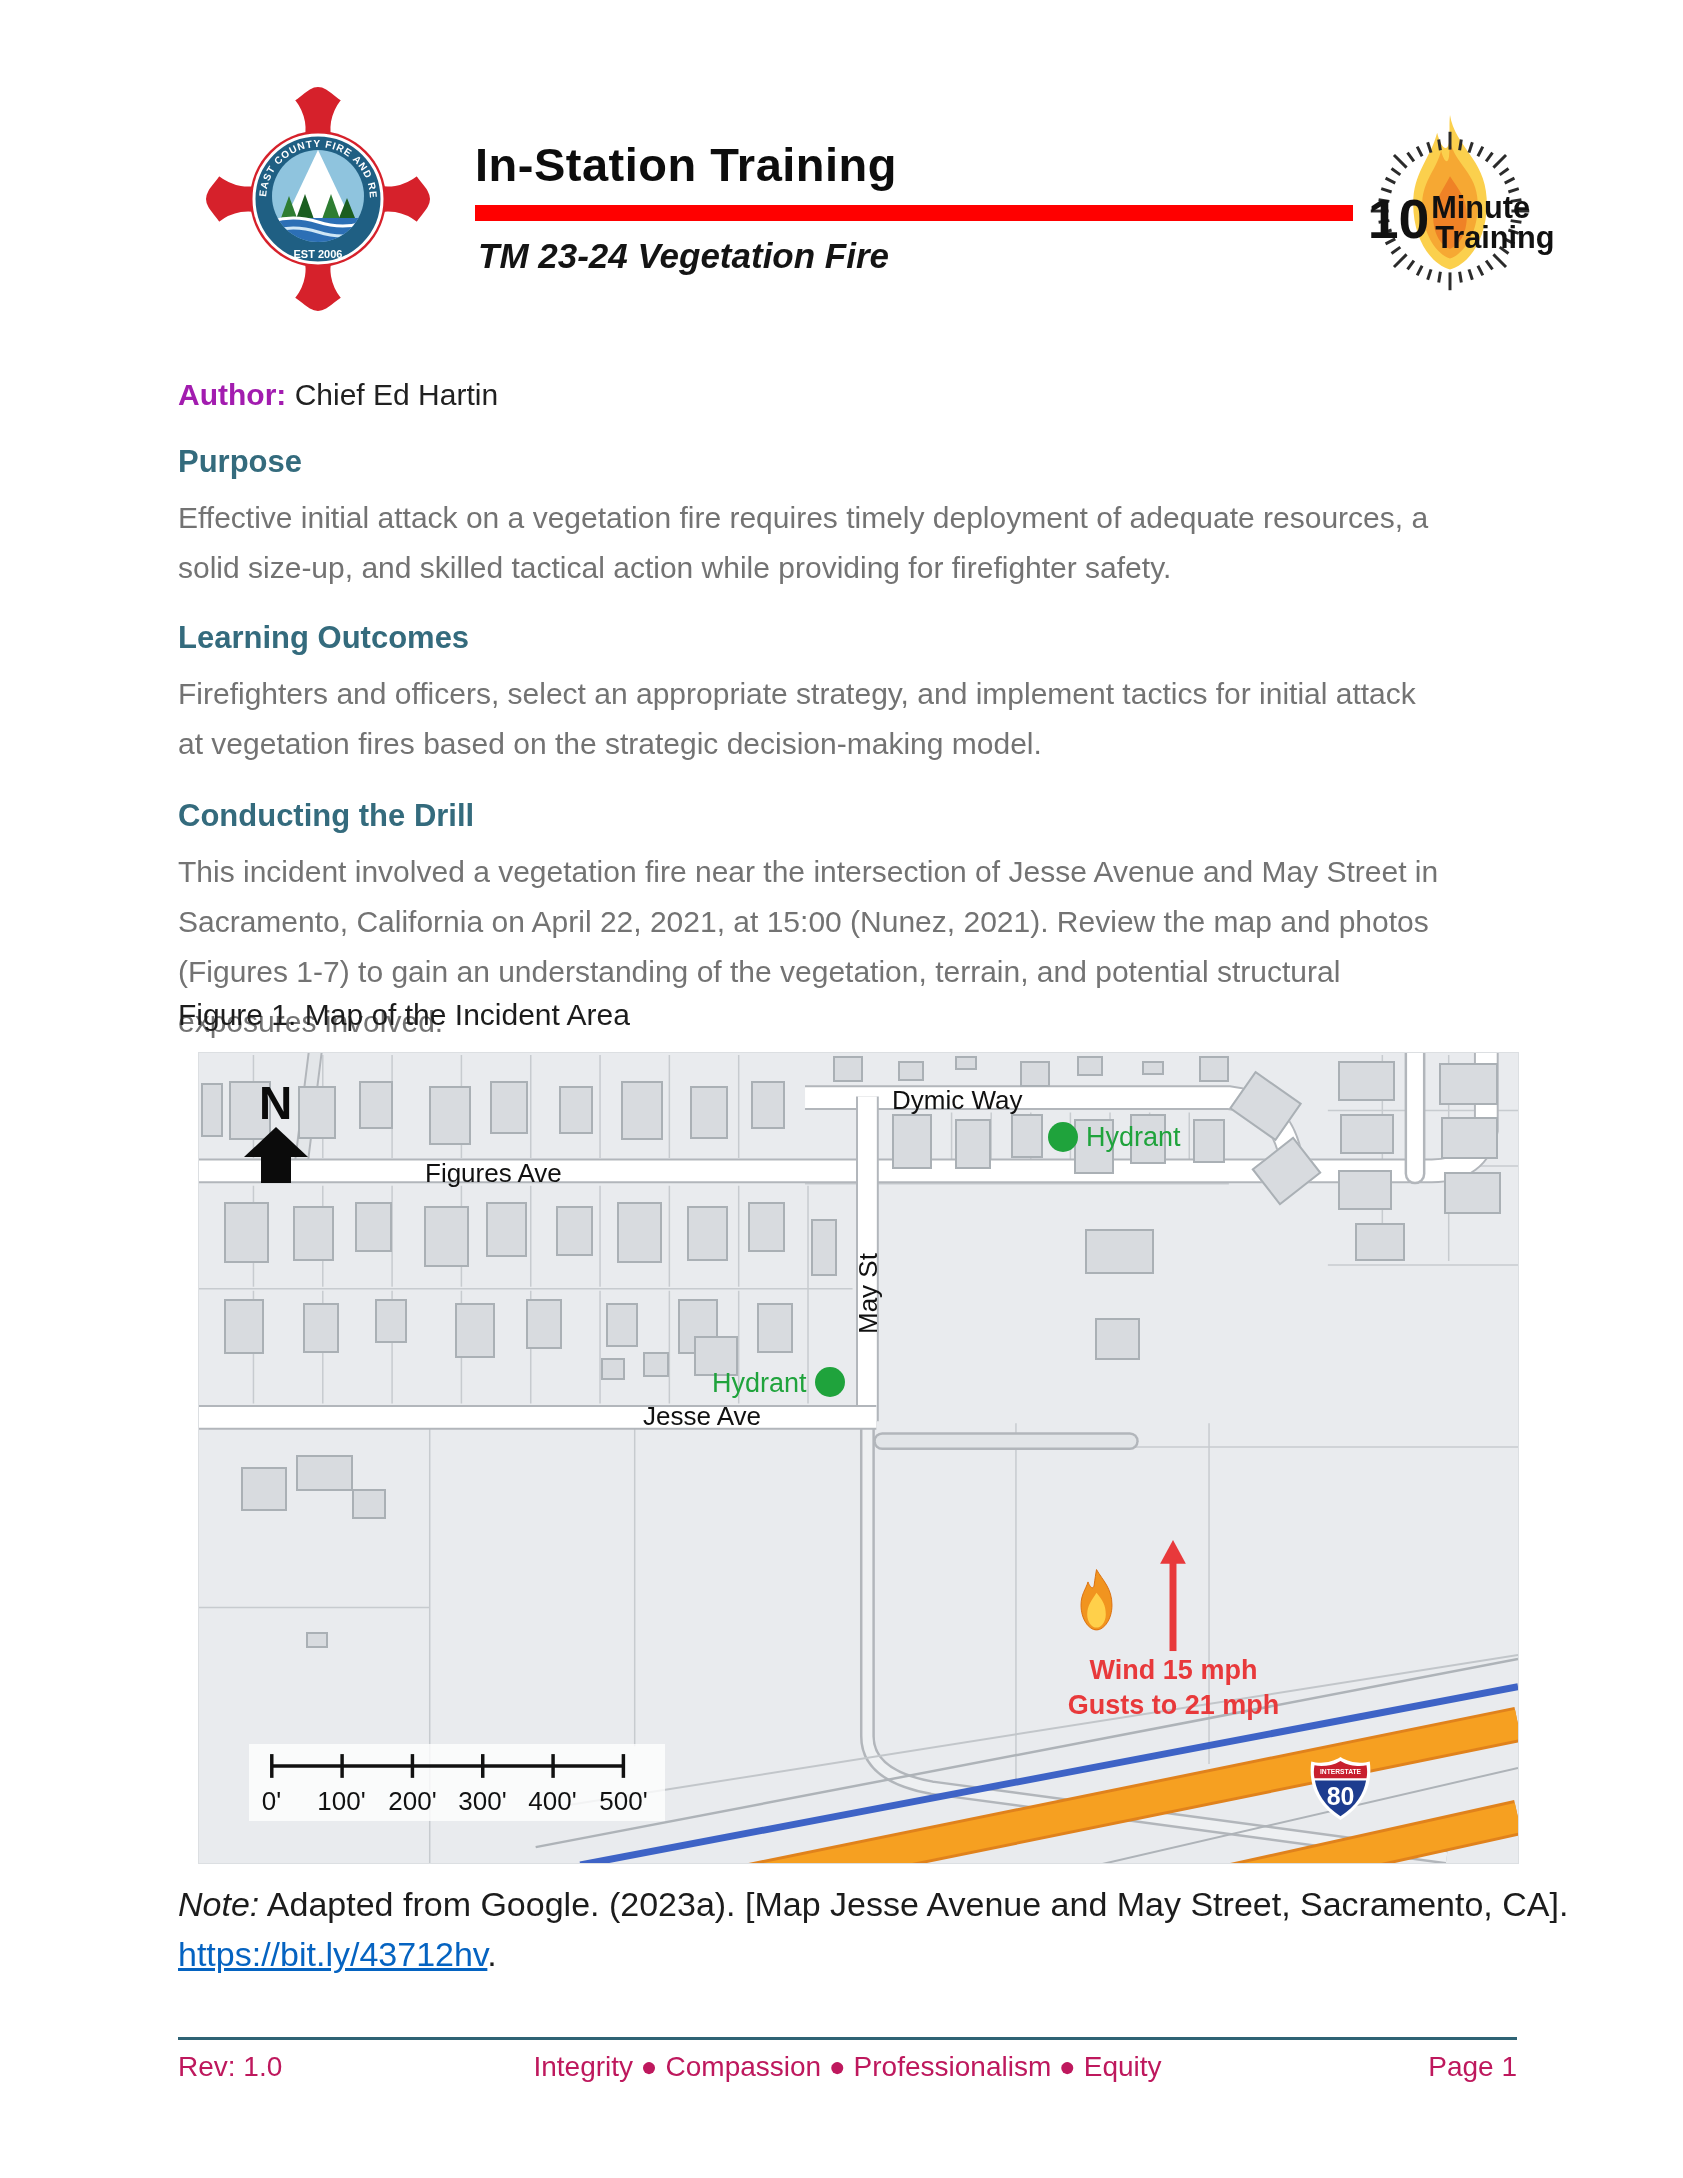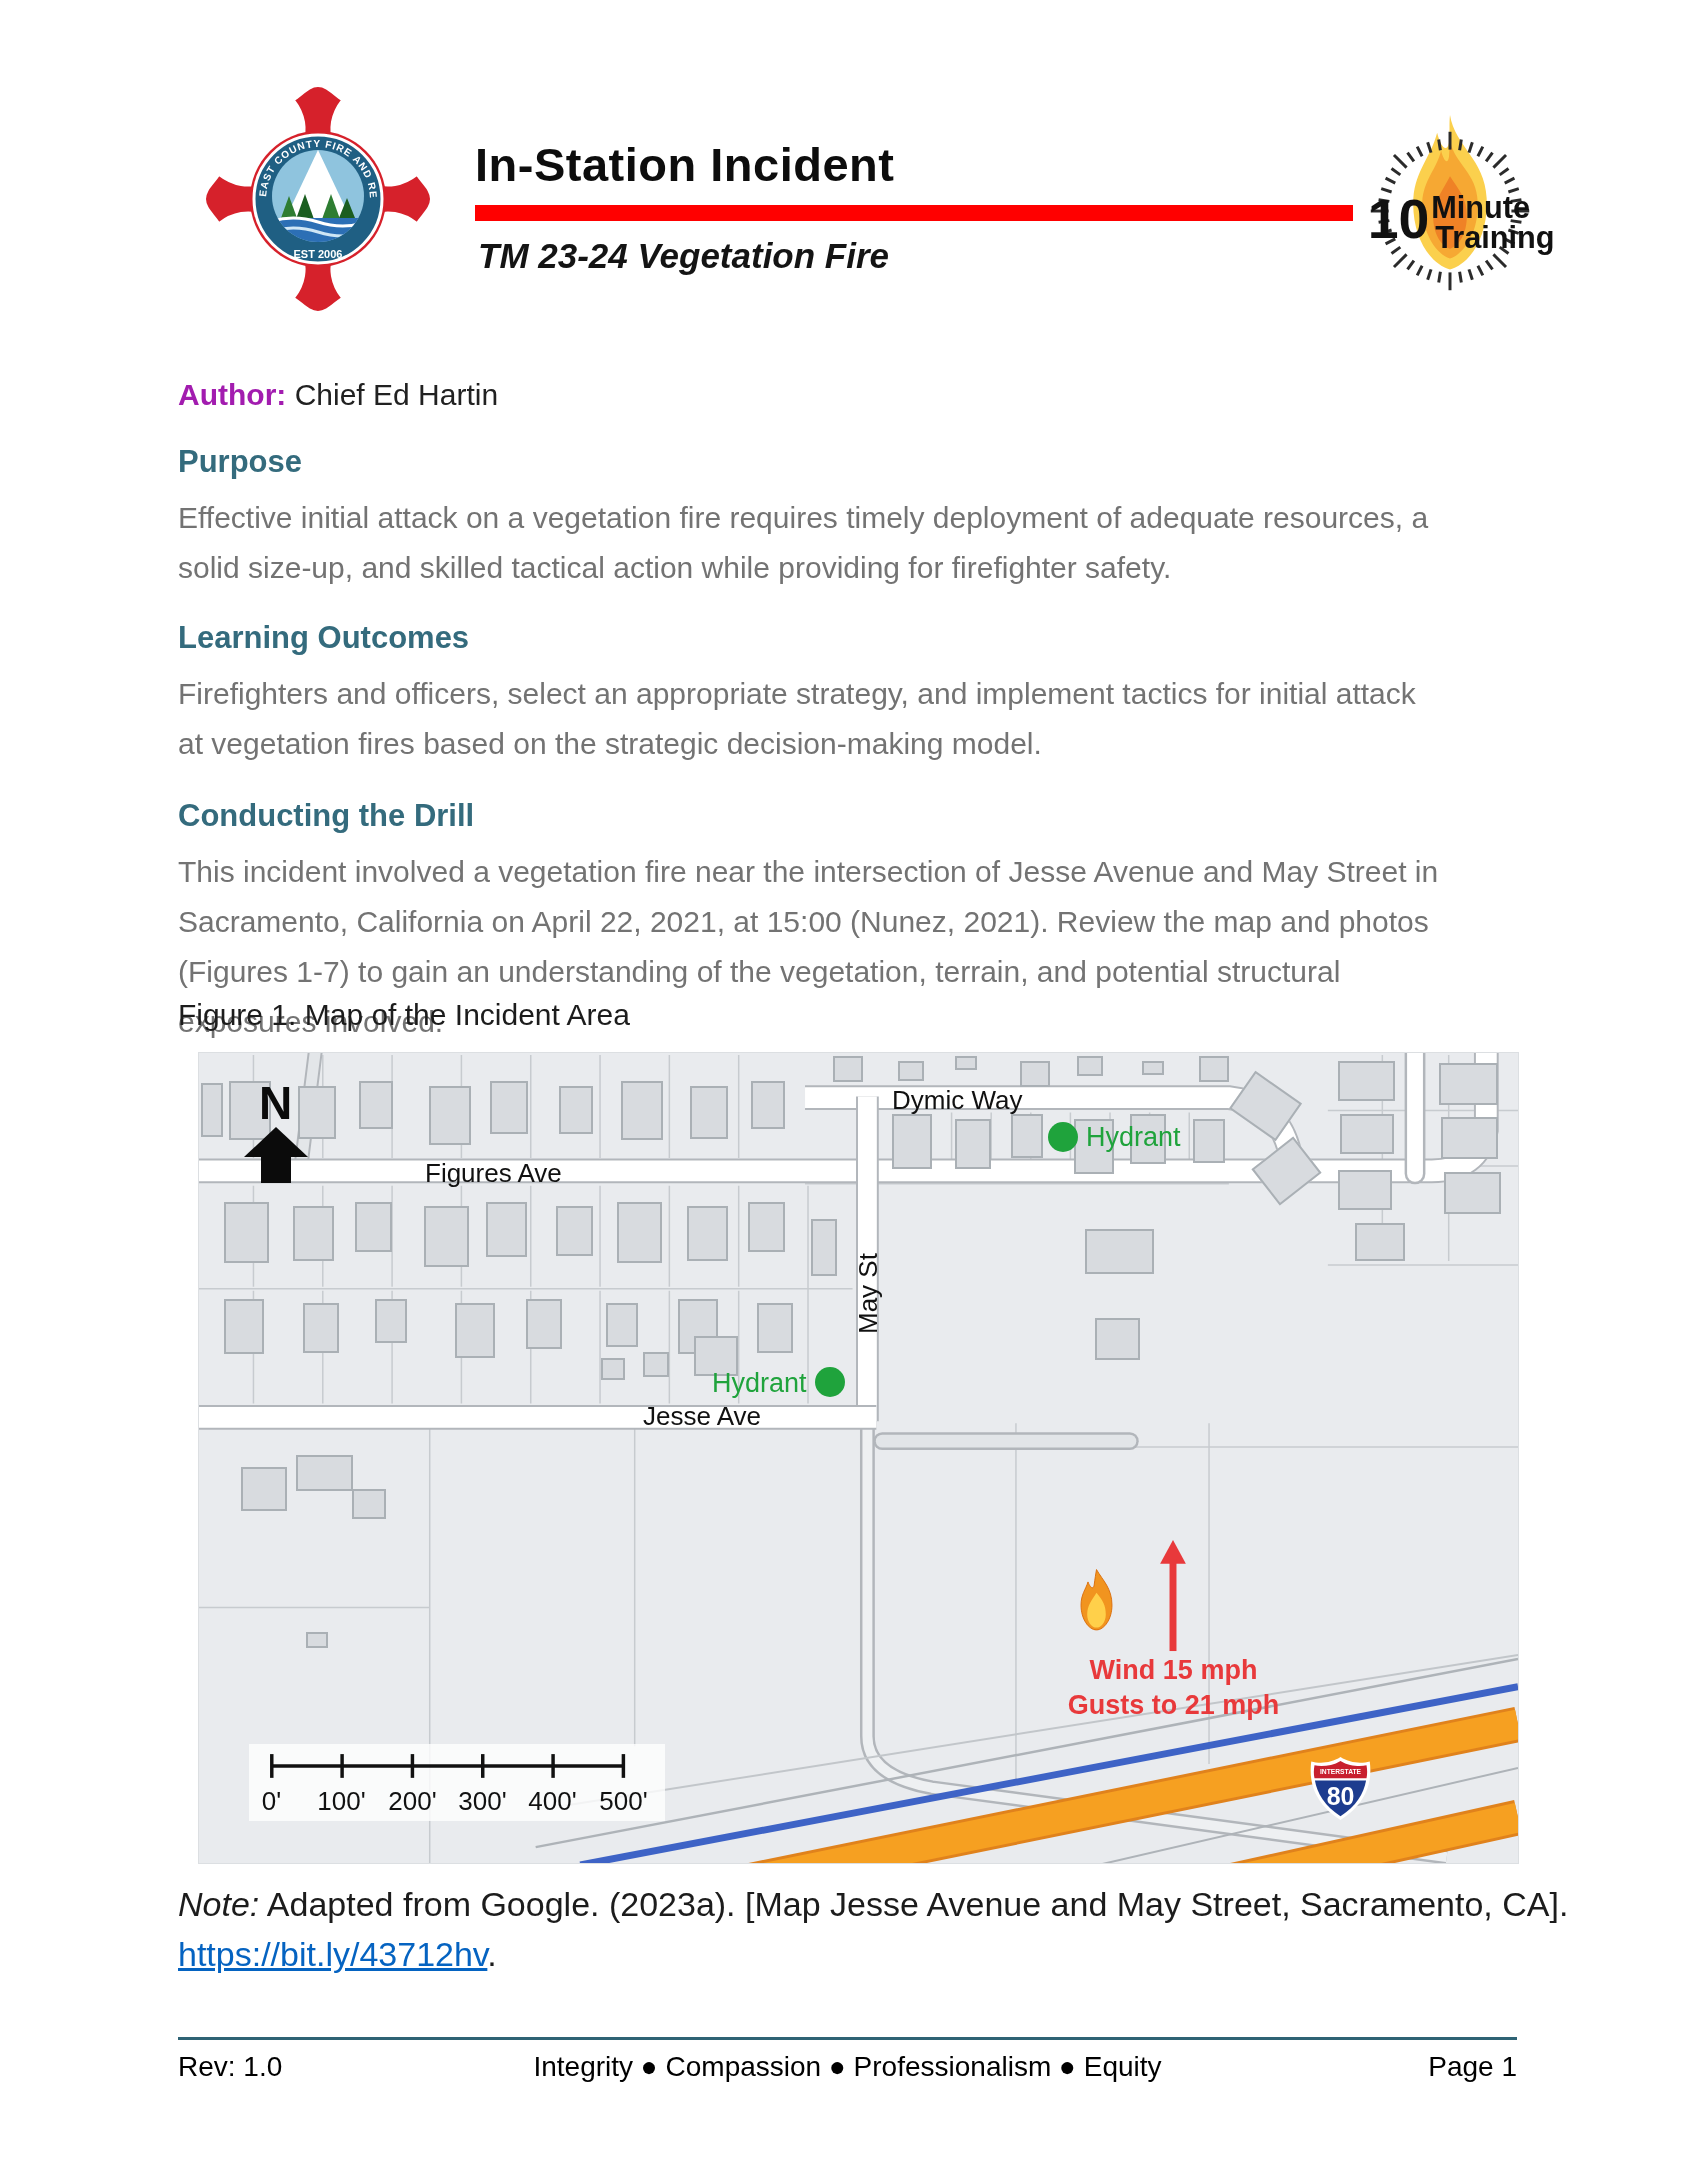--- a/index.html
+++ b/index.html
@@ -35,21 +35,21 @@
   .scalebar .lbl{position:absolute;top:42px;width:69px;text-align:center;font-size:26px;color:#111;}
   .fire{position:absolute;z-index:3;}
   .windarrow{position:absolute;z-index:3;}
   .shield{position:absolute;z-index:4;}
   
   .note{position:absolute;left:178px;top:1879px;font-size:34px;line-height:50px;color:#1c1c1c;}
   .note .it{font-style:italic;}
   .note a{color:#0563c1;text-decoration:underline;}
   .footer-line{position:absolute;left:178px;top:2037px;width:1339px;border-top:3px solid #2e6374;}
   .footer{position:absolute;left:178px;top:2051px;width:1339px;display:flex;justify-content:space-between;
-          font-size:28px;color:#000000;}
+          font-size:28px;color:#be185d;}
   .footer .c{text-align:center;flex:1;}
   .footer .l{width:218px;text-align:left;}
   .footer .r{width:218px;text-align:right;}
 </style>
 </head>
 <body>
 
 <div class="page">
 
   <svg class="dept-logo" viewBox="0 0 230 230">
@@ -76,21 +76,21 @@
       <rect x="66" y="134" width="98" height="28" fill="#2c6fb5"></rect>
       <path d="M66,138 Q90,130 115,138 T164,138" fill="none" stroke="#fff" stroke-width="3"></path>
       <path d="M66,148 Q90,140 115,148 T164,148" fill="none" stroke="#cfe6f5" stroke-width="3"></path>
     </g>
     <text font-size="10" font-weight="bold" fill="#ffffff" letter-spacing="1">
       <textPath href="#ringarc" startOffset="2">EAST COUNTY FIRE AND RESCUE</textPath>
     </text>
     <text x="115" y="174" text-anchor="middle" font-size="11" font-weight="bold" fill="#ffffff">EST 2006</text>
   </svg>
 
-  <div class="title">In-Station Incident</div>
+  <div class="title">In-Station Training</div>
   <div class="red-bar"></div>
   <div class="subtitle">TM 23-24 Vegetation Fire</div>
 
   <svg class="tmt-logo" viewBox="0 0 210 210">
     <path d="M105,8 C110,40 140,52 142,92 C144,130 126,158 105,164 C84,158 66,130 68,92 C70,64 86,50 92,26 C96,42 102,46 104,36 C105,26 104,16 105,8 Z" fill="#fbd04d"></path>
     <path d="M105,34 C110,58 132,66 133,96 C134,126 120,148 105,153 C90,148 76,126 77,96 C78,74 92,62 96,44 C99,56 103,58 104,50 Z" fill="#f6a833"></path>
     <path d="M105,70 C114,84 122,92 122,110 C122,128 114,140 105,143 C96,140 88,128 88,110 C88,96 98,84 105,70 Z" fill="#ef8226"></path>
     <g id="tmt-ticks" stroke="#2b2b2b" stroke-width="3">
         <line x1="167" y1="105" x2="185" y2="105"></line>
         <line x1="166.23667711689853" y1="114.69893683249431" x2="177.10124886344505" y2="116.41971594793685"></line>

